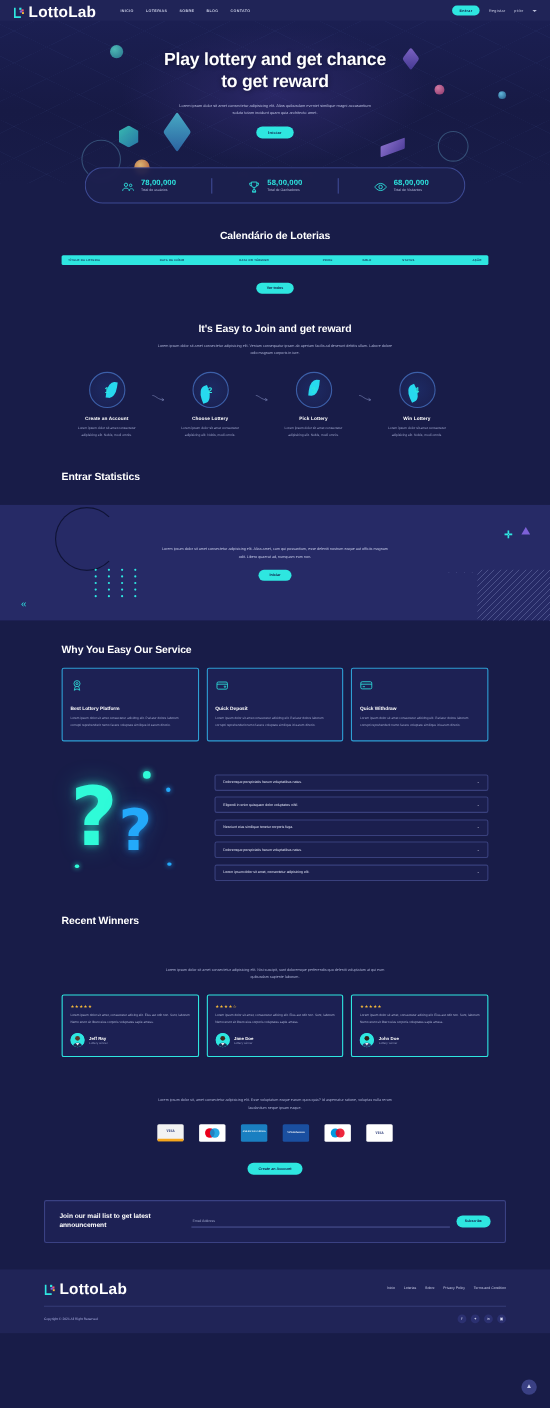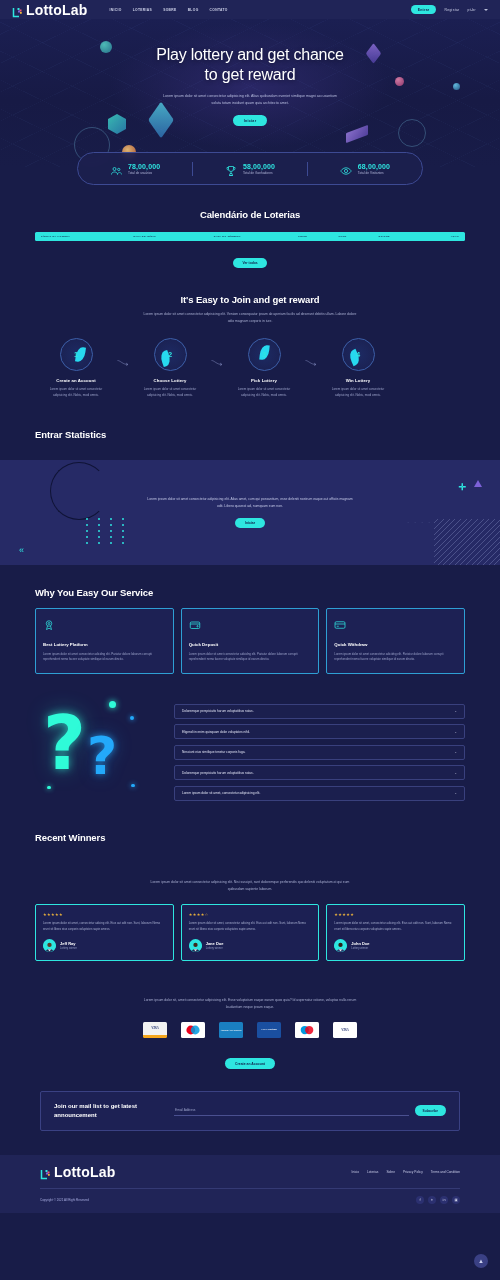--- a/index.html
+++ b/index.html
@@ -38,21 +38,21 @@
 
   
   .hero {
     height: 148px; position: relative; overflow: hidden;
     background:
       radial-gradient(ellipse 200px 90px at 50% 45%, #2a2766 0%, rgba(42,39,102,0) 70%),
       linear-gradient(180deg, #1b1f52 0%, #171a45 55%, #181c48 100%);
   }
   .hero-inner { position: relative; z-index: 5; text-align: center; padding-top: 26px; }
   .hero h1 {
-    font-size: 16px; line-height: 1.22; font-weight: normal;
+    font-size: 16px; line-height: 1.22; font-weight: bold;
     letter-spacing: -.2px; text-shadow: 0 1px 5px rgba(0,0,0,.45); text-align: center;
   }
   .hero p {
     font-size: 3.6px; color: #b9bee0; line-height: 1.85; margin: 9px auto 0;
     width: 178px;
   }
   .btn-iniciar {
     margin-top: 9px; background: #2ee6e0; color: #0f1e46;
     border: none; border-radius: 10px; font-size: 3.6px; font-weight: bold;
     padding: 3.5px 11px; letter-spacing: .3px;
@@ -73,21 +73,21 @@
     background: rgba(28,32,78,.92);
     display: flex; align-items: center; backdrop-filter: blur(2px);
   }
   .stat { flex: 1; display: flex; align-items: center; justify-content: center; gap: 6px; }
   .stat-ico { width: 12px; height: 12px; color: #2ee6e0; }
   .stat-num { font-size: 7px; font-weight: bold; color: #2ee6e0; letter-spacing: .1px; }
   .stat-lbl { font-size: 3.2px; color: #aeb4d6; margin-top: 1px; }
   .divider-v { width: .7px; height: 14px; background: #3d4a93; }
 
   
-  .section { padding: 0 35px; }
+  .section { padding: 0 56px; }
   .sec-title-c { text-align: center; font-size: 9.5px; font-weight: bold; letter-spacing: -.1px; }
   .sec-title-l { font-size: 9.5px; font-weight: bold; letter-spacing: -.1px; }
   .sec-sub { text-align: center; font-size: 3.4px; color: #a9afd2; line-height: 1.95; margin: 6px auto 0; width: 215px; }
 
   
   .calendar { padding-top: 24px; }
   .cal-head {
     margin-top: 12px; height: 9px; background: #2ee6e0; border-radius: 1.5px;
     display: flex; align-items: center; padding: 0 6px;
   }

